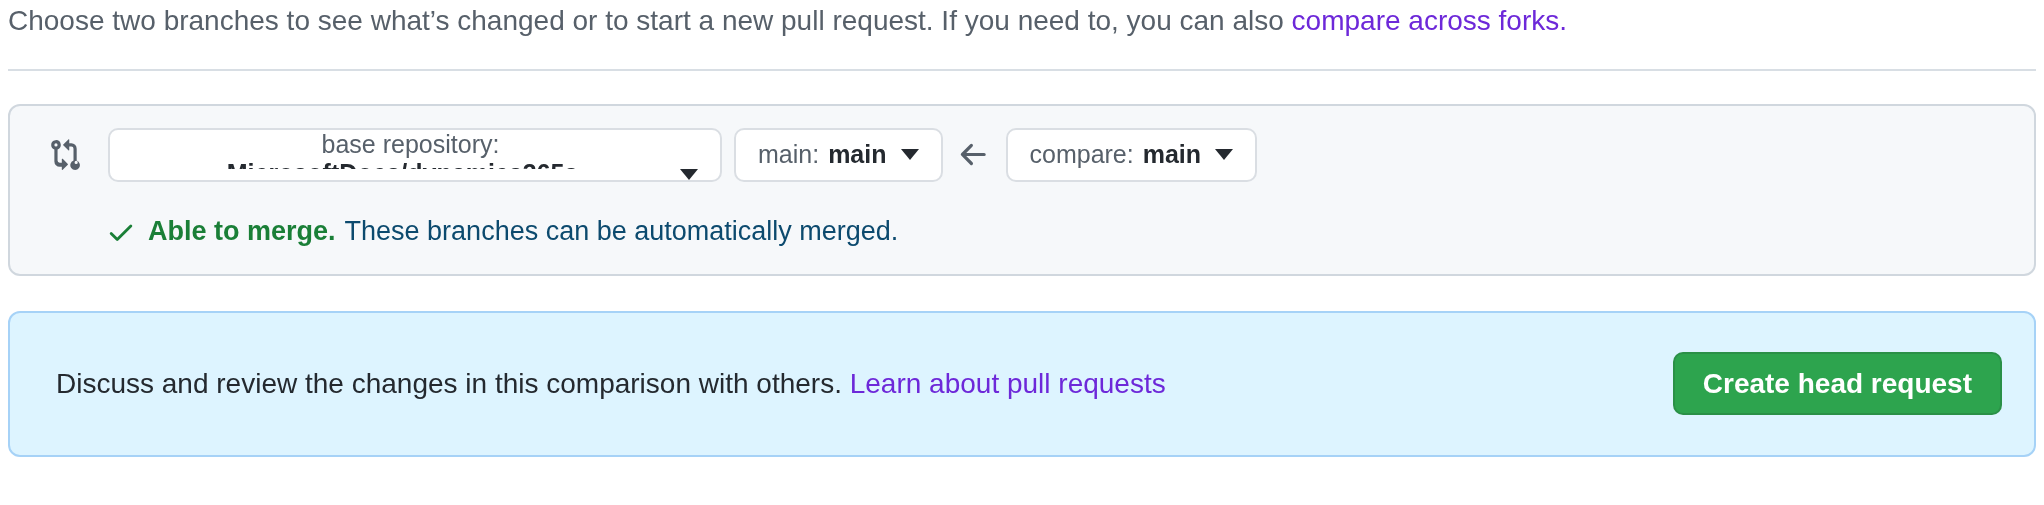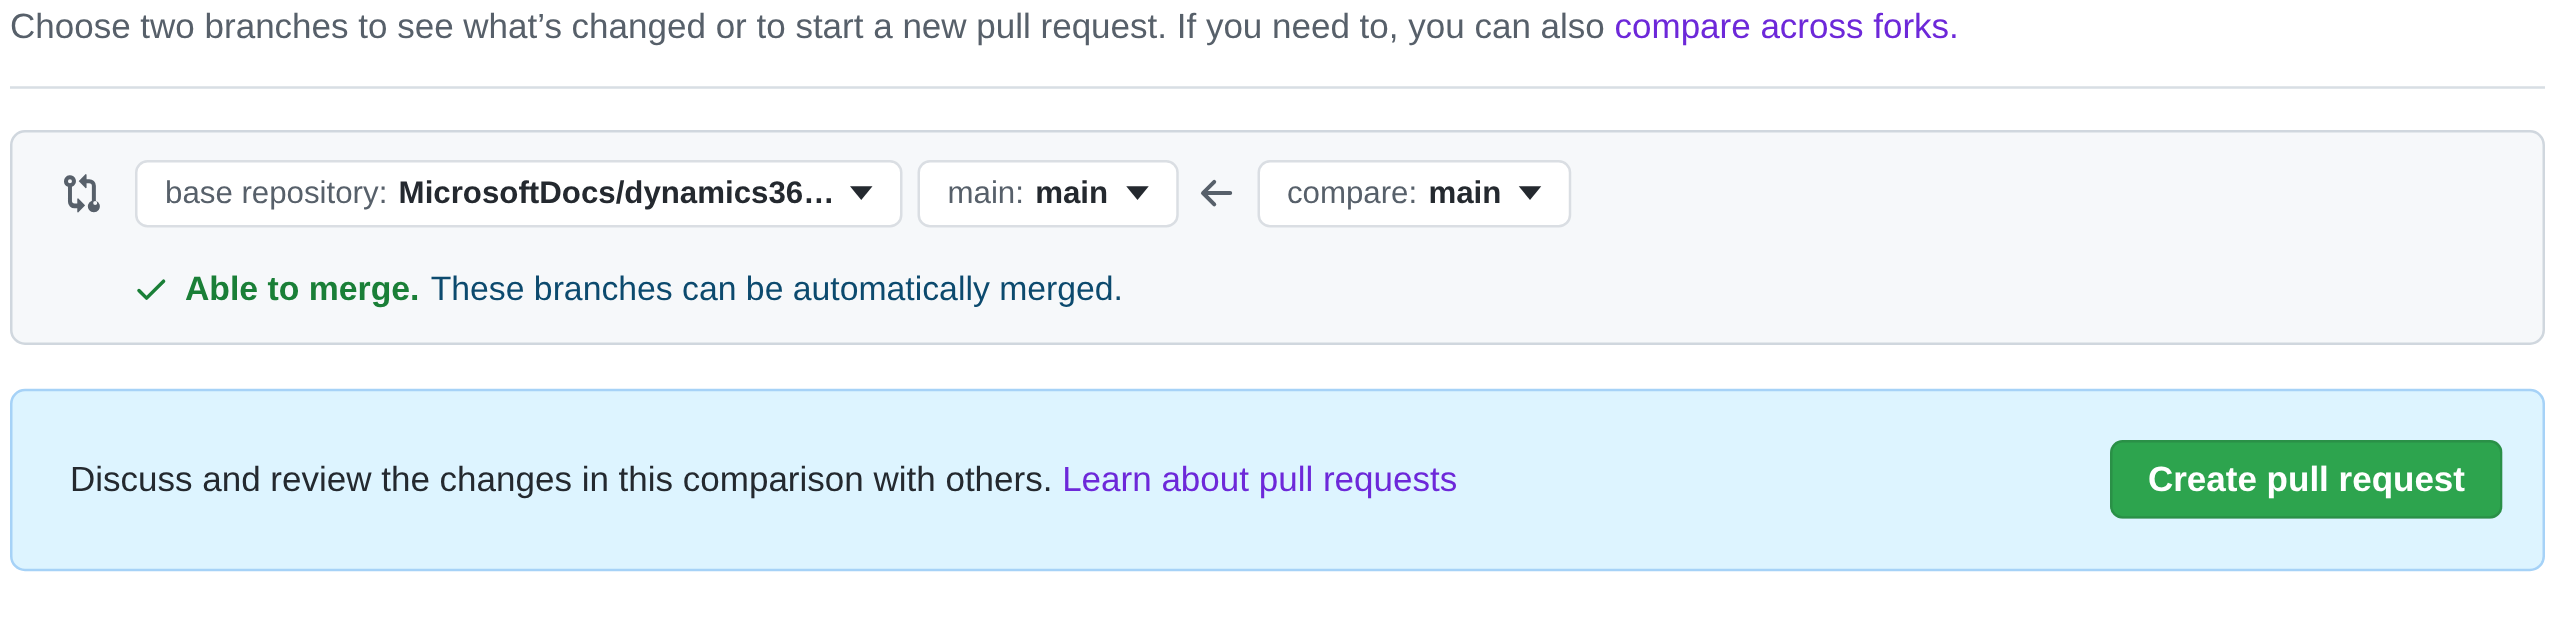--- a/index.html
+++ b/index.html
@@ -72,21 +72,21 @@
   .btn-select + .btn-select { margin-left: 12px; }
   .btn-select .sel-label { color: #57606a; margin-right: 9px; }
   .btn-select .sel-value {
     font-weight: 700;
     color: #24292f;
     overflow: hidden;
     text-overflow: ellipsis;
     flex-shrink: 1;
     min-width: 0;
   }
-  .btn-repo { width: 614px; }
+  .btn-repo { width: 614px; flex-direction: column; }
   .btn-repo .caret { margin-left: auto; }
   .btn-head .sel-value { margin-left: auto; }
   .btn-head .caret { margin-left: 14px; }
   .caret {
     flex: none;
     width: 0; height: 0;
     border-left: 9px solid transparent;
     border-right: 9px solid transparent;
     border-top: 11px solid #24292f;
     margin-left: 14px;
@@ -95,21 +95,21 @@
     flex: none;
     margin: 0 16px 0 13px;
     display: flex;
     align-items: center;
   }
   .arrow-left-wrap svg { width: 34px; height: 34px; fill: #57606a; }
 
   .merge-row {
     margin: 34px 0 0 72px;
     display: flex;
-    align-items: center;
+    align-items: flex-end;
     font-size: 27px;
   }
   .merge-row svg { width: 30px; height: 30px; fill: #1a7f37; margin-right: 12px; flex: none; }
   .merge-status { color: #1a7f37; font-weight: 700; margin-right: 9px; }
   .merge-desc { color: #0c4a6e; }
 
   
   .flash {
     margin-top: 35px;
     background: #ddf4ff;
@@ -186,16 +186,16 @@
       <svg viewBox="0 0 16 16" aria-hidden="true">
           <path d="M13.78 4.22a.75.75 0 0 1 0 1.06l-7.25 7.25a.75.75 0 0 1-1.06 0L2.22 9.28a.75.75 0 0 1 1.06-1.06L6 10.94l6.72-6.72a.75.75 0 0 1 1.06 0Z"></path>
         </svg>
       <span class="merge-status">Able to merge.</span>
       <span class="merge-desc">These branches can be automatically merged.</span>
     </div>
   </div>
 
   <div class="flash">
     <p class="flash-text"><span>Discuss and review the changes in this comparison with others. </span><a class="link">Learn about pull requests</a></p>
-    <button class="btn-create-pr">Create pull request</button>
+    <button class="btn-create-pr">Create head request</button>
   </div>
 
 </div>
 
 </body></html>

